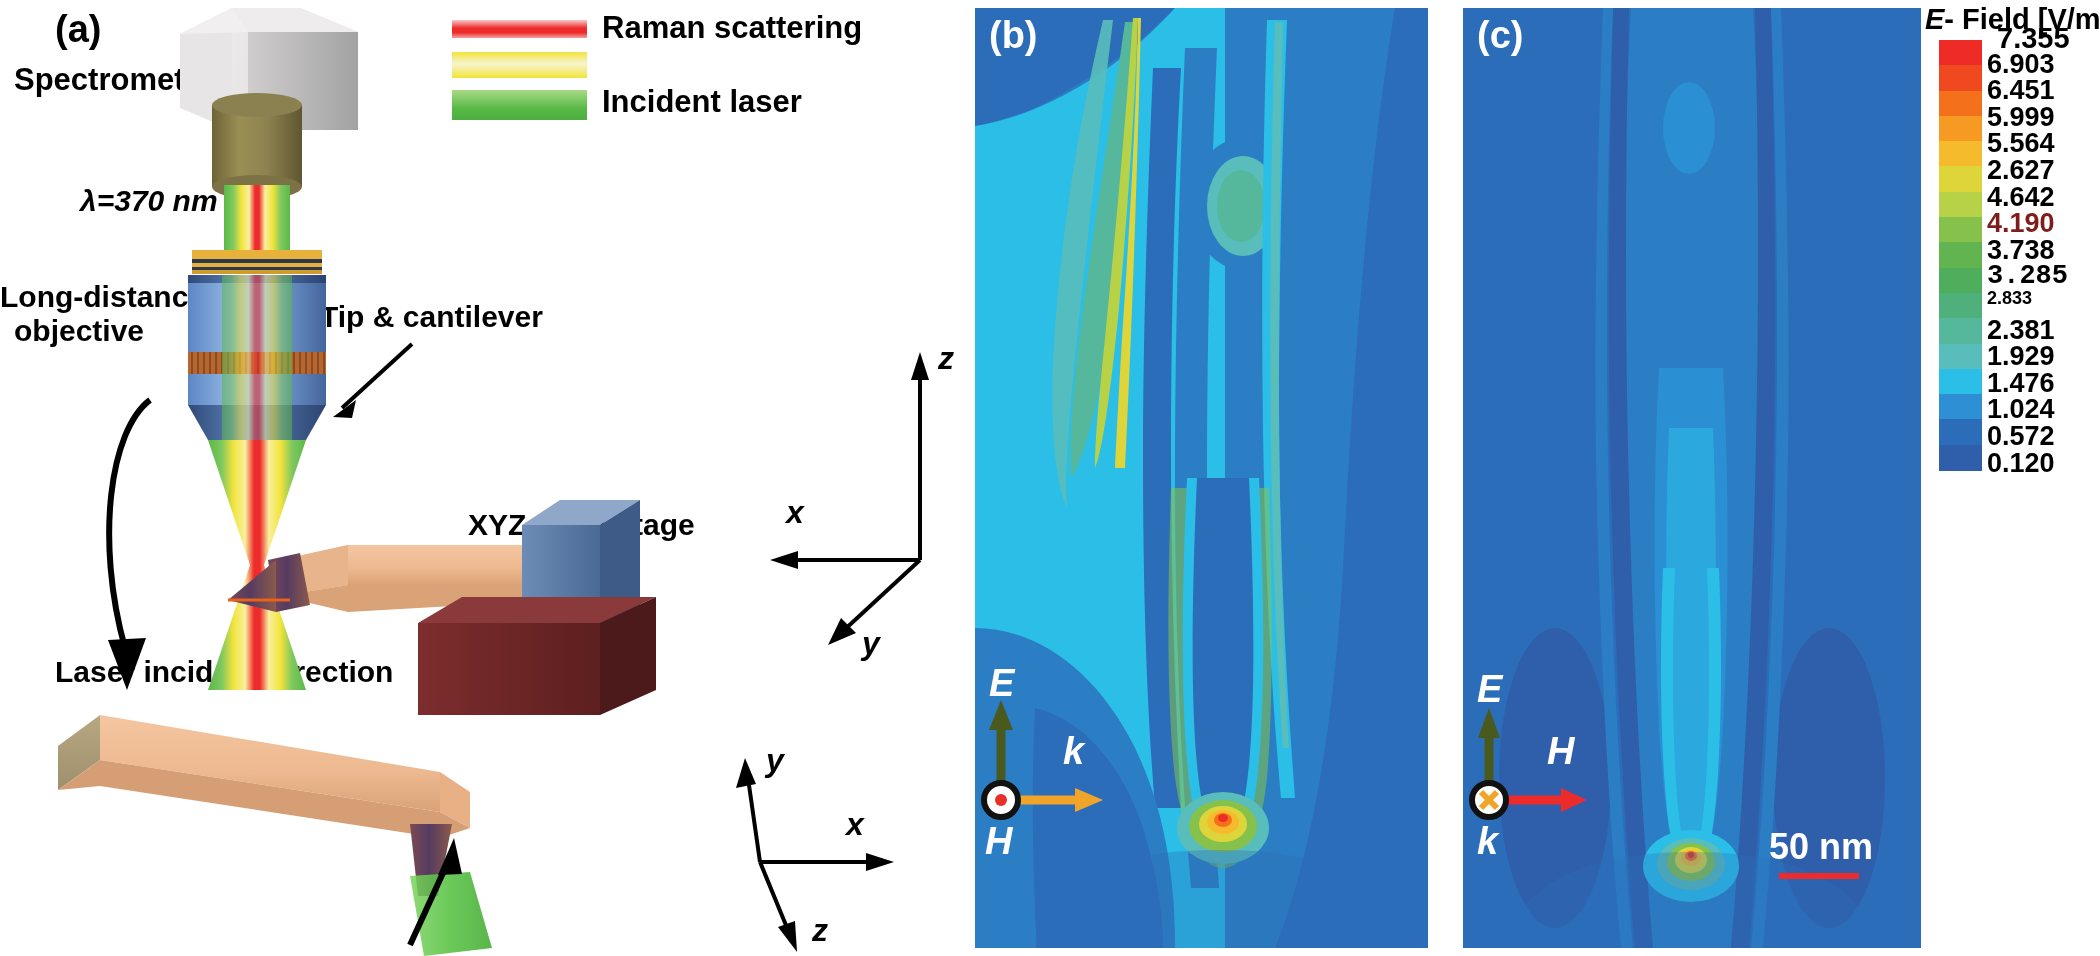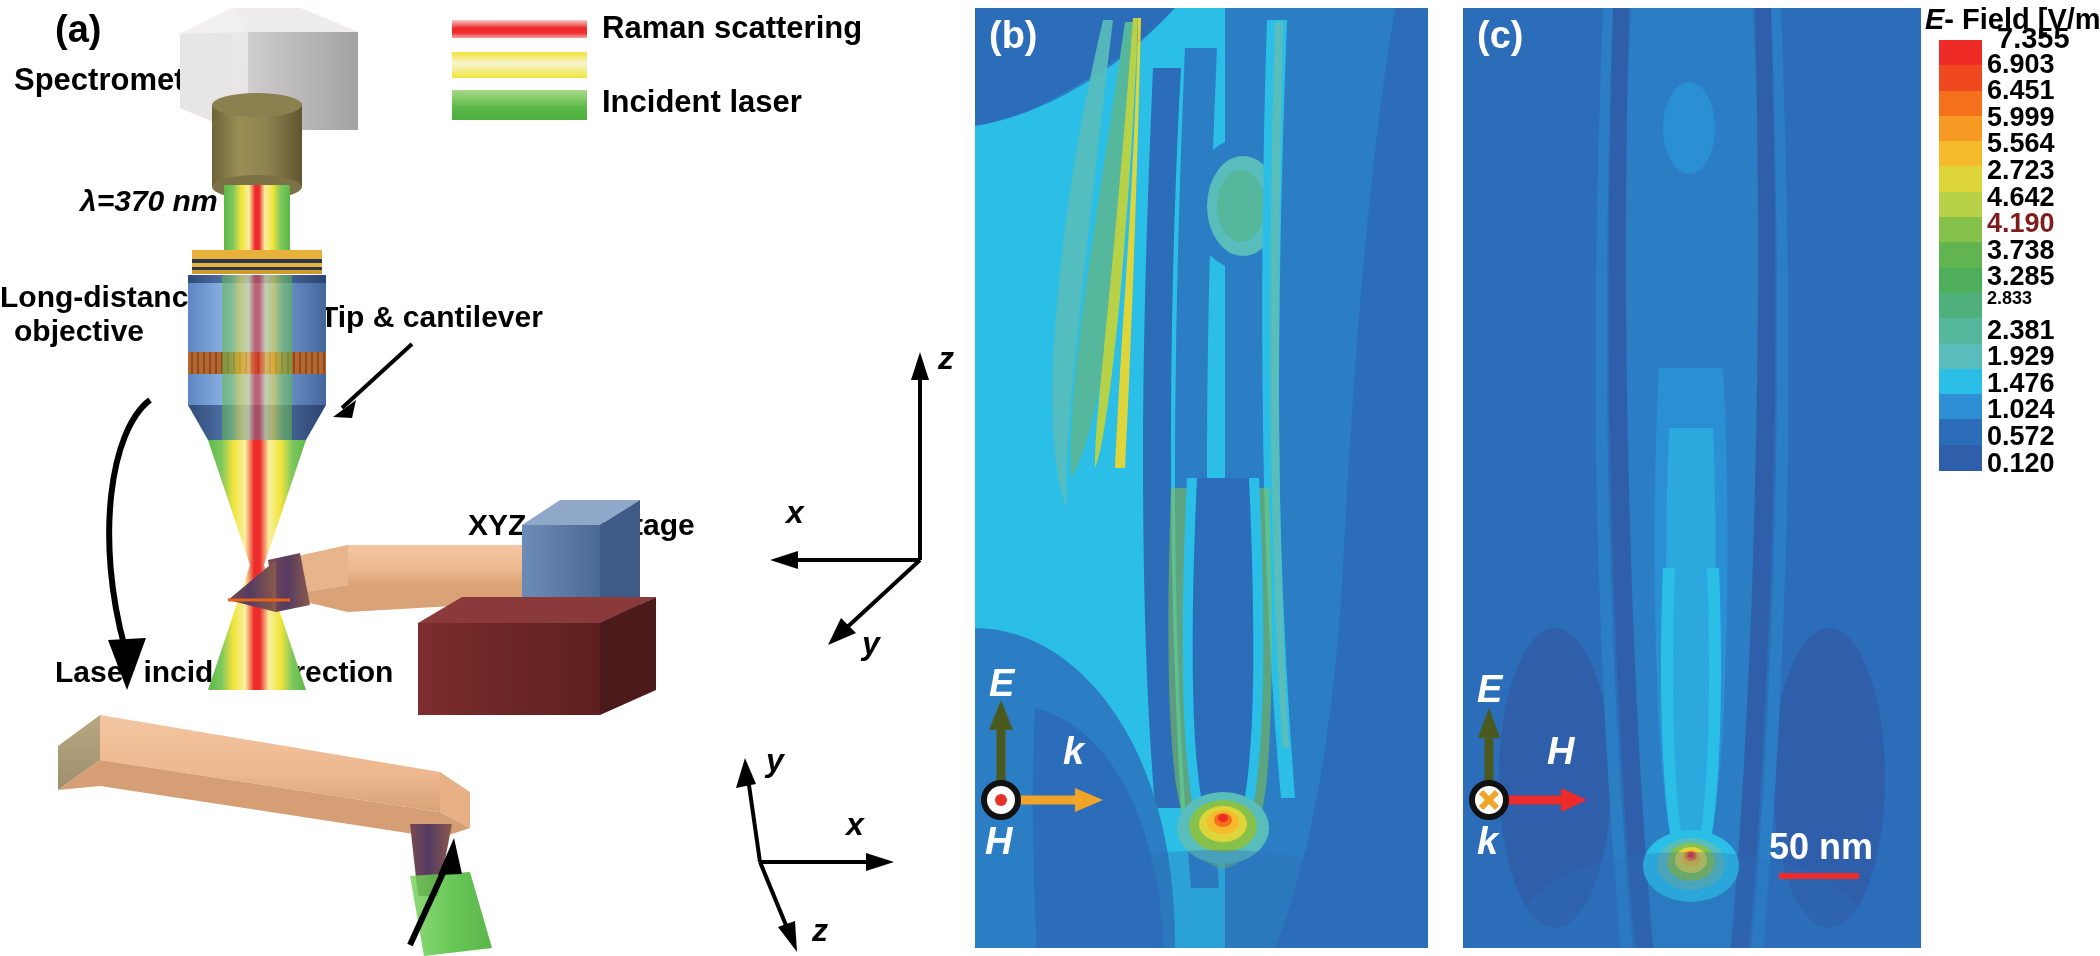--- a/index.html
+++ b/index.html
@@ -412,25 +412,25 @@
         <div style="position: absolute; left: 0px; width: 43px; height: 25.8941px; top: 354.118px; background: rgb(46, 143, 212);"></div>
         <div style="position: absolute; left: 0px; width: 43px; height: 25.8941px; top: 379.412px; background: rgb(43, 109, 184);"></div>
         <div style="position: absolute; left: 0px; width: 43px; height: 25.8941px; top: 404.706px; background: rgb(47, 95, 171);"></div>
       </div>
     <div class="abs" id="cbar-ticks" style="left:62px;top:22px;width:110px;height:460px;">
         <div style="position: absolute; left: 10px; top: 0px; font-size: 29px; font-weight: bold; color: rgb(0, 0, 0); white-space: nowrap;">7.355</div>
         <div style="position: absolute; left: 0px; top: 26.6px; font-size: 27px; font-weight: bold; color: rgb(0, 0, 0); white-space: nowrap;">6.903</div>
         <div style="position: absolute; left: 0px; top: 53.2px; font-size: 27px; font-weight: bold; color: rgb(0, 0, 0); white-space: nowrap;">6.451</div>
         <div style="position: absolute; left: 0px; top: 79.8px; font-size: 27px; font-weight: bold; color: rgb(0, 0, 0); white-space: nowrap;">5.999</div>
         <div style="position: absolute; left: 0px; top: 106.4px; font-size: 27px; font-weight: bold; color: rgb(0, 0, 0); white-space: nowrap;">5.564</div>
-        <div style="position: absolute; left: 0px; top: 133px; font-size: 27px; font-weight: bold; color: rgb(0, 0, 0); white-space: nowrap;">2.723</div>
+        <div style="position: absolute; left: 0px; top: 133px; font-size: 27px; font-weight: bold; color: rgb(0, 0, 0); white-space: nowrap;">2.627</div>
         <div style="position: absolute; left: 0px; top: 159.6px; font-size: 27px; font-weight: bold; color: rgb(0, 0, 0); white-space: nowrap;">4.642</div>
         <div style="position: absolute; left: 0px; top: 186.2px; font-size: 27px; font-weight: bold; color: #7f1d1d; white-space: nowrap;">4.190</div>
         <div style="position: absolute; left: 0px; top: 212.8px; font-size: 27px; font-weight: bold; color: rgb(0, 0, 0); white-space: nowrap;">3.738</div>
-        <div style="position: absolute; left: 0px; top: 239.4px; font-size: 27px; font-weight: bold; color: rgb(0, 0, 0); white-space: nowrap;">3.285</div>
+        <div style="position: absolute; left: 0px; top: 239.4px; font-size: 27px; font-weight: bold; color: rgb(0, 0, 0); white-space: nowrap; font-family: Liberation Mono, monospace;">3.285</div>
         <div style="position: absolute; left: 0px; top: 266px; font-size: 18px; font-weight: bold; color: rgb(0, 0, 0); white-space: nowrap;">2.833</div>
         <div style="position: absolute; left: 0px; top: 292.6px; font-size: 27px; font-weight: bold; color: rgb(0, 0, 0); white-space: nowrap;">2.381</div>
         <div style="position: absolute; left: 0px; top: 319.2px; font-size: 27px; font-weight: bold; color: rgb(0, 0, 0); white-space: nowrap;">1.929</div>
         <div style="position: absolute; left: 0px; top: 345.8px; font-size: 27px; font-weight: bold; color: rgb(0, 0, 0); white-space: nowrap;">1.476</div>
         <div style="position: absolute; left: 0px; top: 372.4px; font-size: 27px; font-weight: bold; color: rgb(0, 0, 0); white-space: nowrap;">1.024</div>
         <div style="position: absolute; left: 0px; top: 399px; font-size: 27px; font-weight: bold; color: rgb(0, 0, 0); white-space: nowrap;">0.572</div>
         <div style="position: absolute; left: 0px; top: 425.6px; font-size: 27px; font-weight: bold; color: rgb(0, 0, 0); white-space: nowrap;">0.120</div>
       </div>
   </div>
 

